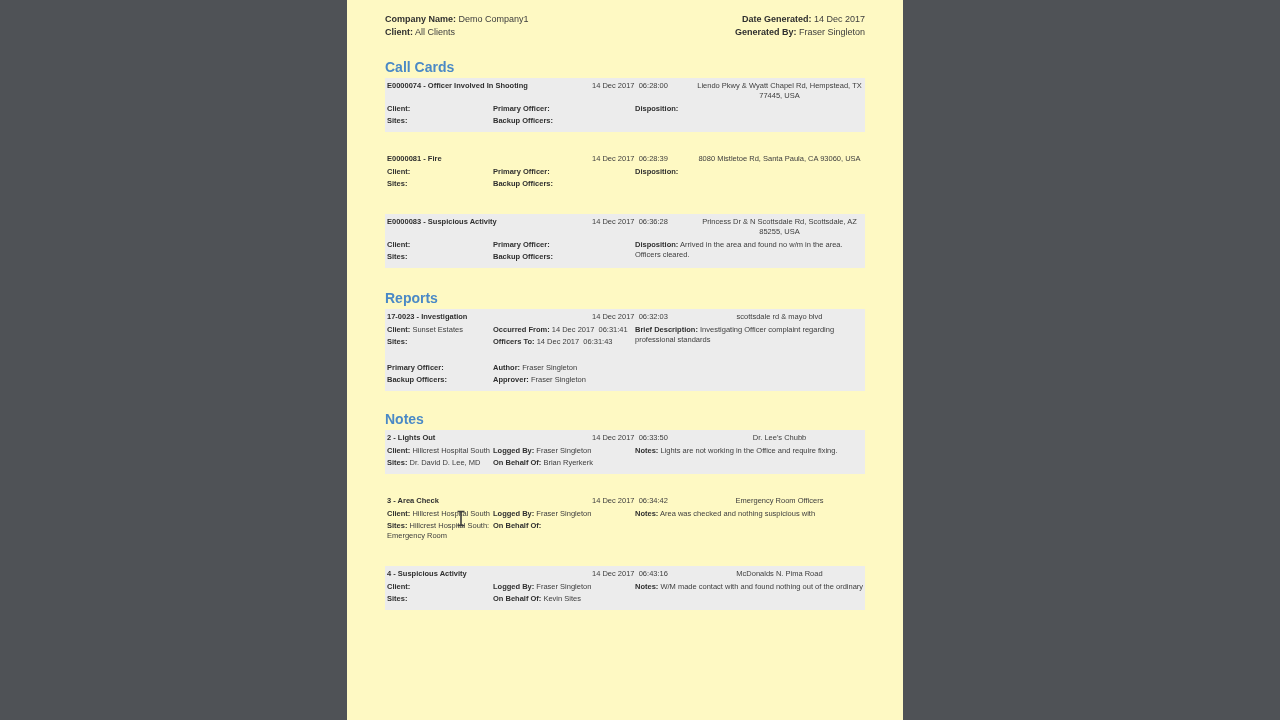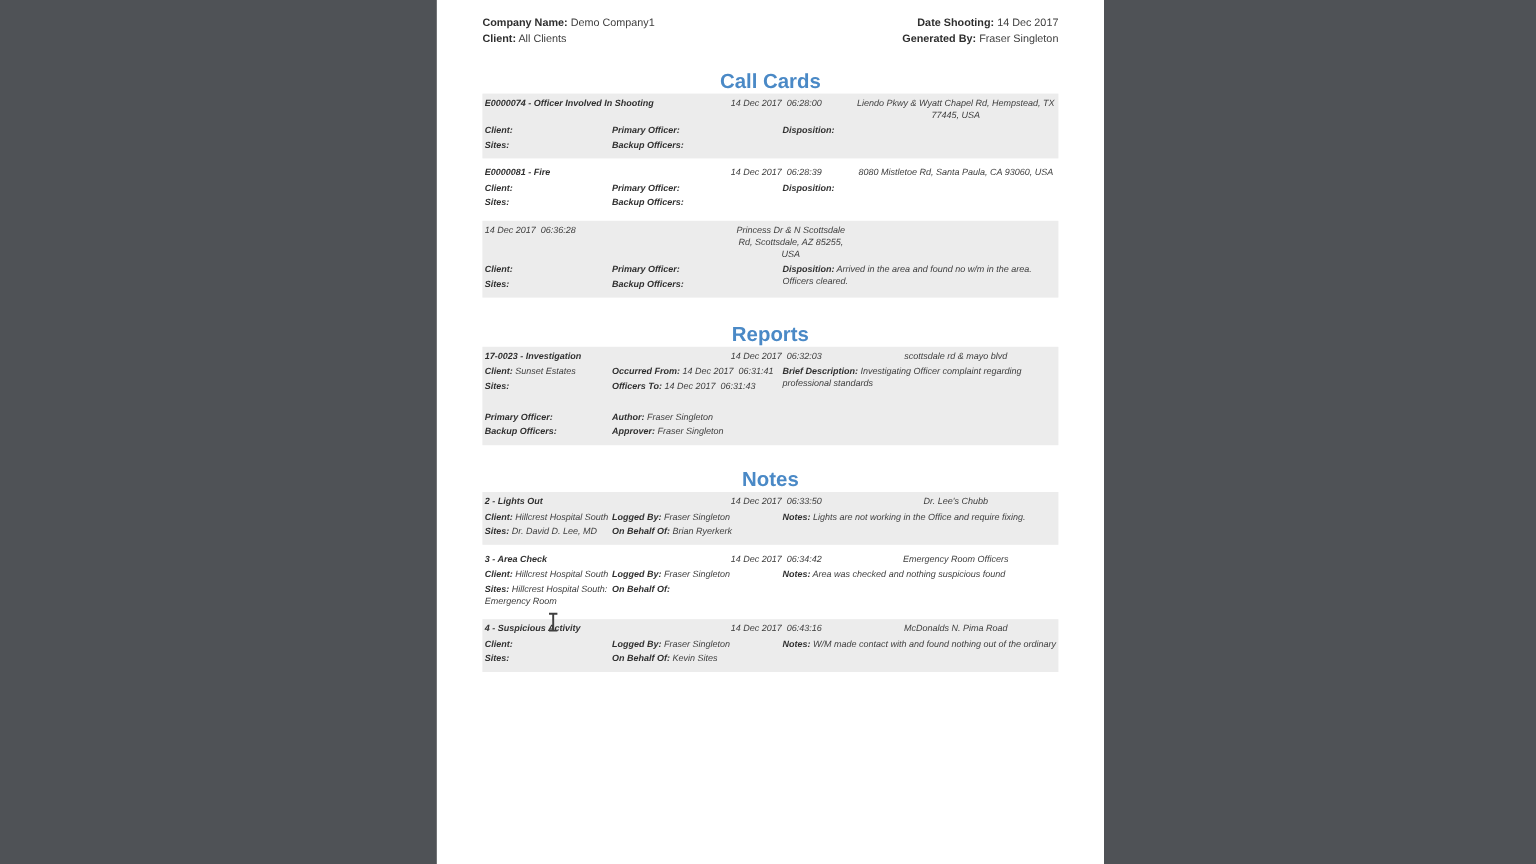--- a/index.html
+++ b/index.html
@@ -5,46 +5,46 @@
   * { box-sizing: border-box; margin: 0; padding: 0; }
   html, body { width: 1280px; height: 720px; }
   body {
     background: #4f5256;
     font-family: "Liberation Sans", sans-serif;
     position: relative;
     overflow: hidden;
   }
   .page {
     position: absolute;
-    left: 364px; top: 0;
+    left: 347px; top: 0;
     width: 556px; height: 720px;
-    background: #ffffff;
+    background: #fef9c3;
   }
   .content { padding: 13px 38px 0 38px; color: #3d3d3d; }
 
   
   .meta { display: flex; justify-content: space-between; font-size: 9px; line-height: 13px; }
   .meta b { color: #2f2f2f; }
   .meta .right { text-align: right; }
   .meta .v { white-space: pre-wrap; }
 
   
   .section-title {
-    text-align: center;
+    text-align: left;
     color: #4a89c6;
-    font-size: 17px;
+    font-size: 14px;
     line-height: 17px;
     font-weight: 600;
     margin-top: 20px;
     margin-bottom: 2px;
   }
   .section-title.reports { margin-top: 22px; }
 
   
-  .card { margin-bottom: 4px; font-size: 7.5px; line-height: 10px; color: #3d3d3d; font-style: italic; }
+  .card { margin-bottom: 19px; font-size: 7.5px; line-height: 10px; color: #3d3d3d; }
   .card.striped { background: #ececec; }
   .card-header {
     display: grid;
     grid-template-columns: 205px 100px 175px;
     padding: 3px 2px 1px 2px;
   }
   .ch-title { font-weight: bold; color: #2f2f2f; }
   .ch-dt { white-space: pre-wrap; }
   .ch-loc { text-align: center; }
   .card-body {
@@ -65,21 +65,21 @@
 
 <div class="page">
   <div class="content">
 
     <div class="meta">
       <div class="left">
         <div><b>Company Name:</b> <span class="v">Demo Company1</span></div>
         <div><b>Client:</b> <span class="v">All Clients</span></div>
       </div>
       <div class="right">
-        <div><b>Date Shooting:</b> <span class="v">14 Dec 2017</span></div>
+        <div><b>Date Generated:</b> <span class="v">14 Dec 2017</span></div>
         <div><b>Generated By:</b> <span class="v">Fraser Singleton</span></div>
       </div>
     </div>
 
     <div class="section-title">Call Cards</div>
 
     <div class="card striped">
       <div class="card-header">
         <div class="ch-title">E0000074 - Officer Involved In Shooting</div>
         <div class="ch-dt">14 Dec 2017  06:28:00</div>
@@ -116,20 +116,21 @@
           <div class="field"><b>Backup Officers:</b> <span class="v"></span></div>
         </div>
         <div>
           <div class="field"><b>Disposition:</b> <span class="v"></span></div>
         </div>
       </div>
     </div>
 
     <div class="card striped">
       <div class="card-header">
+        <div class="ch-title">E0000083 - Suspicious Activity</div>
         <div class="ch-dt">14 Dec 2017  06:36:28</div>
         <div class="ch-loc">Princess Dr &amp; N Scottsdale Rd, Scottsdale, AZ 85255, USA</div>
       </div>
       <div class="card-body">
         <div>
           <div class="field"><b>Client:</b> <span class="v"></span></div>
           <div class="field"><b>Sites:</b> <span class="v"></span></div>
         </div>
         <div>
           <div class="field"><b>Primary Officer:</b> <span class="v"></span></div>
@@ -207,21 +208,21 @@
       <div class="card-body">
         <div>
           <div class="field"><b>Client:</b> <span class="v">Hillcrest Hospital South</span></div>
           <div class="field"><b>Sites:</b> <span class="v">Hillcrest Hospital South: Emergency Room</span></div>
         </div>
         <div>
           <div class="field"><b>Logged By:</b> <span class="v">Fraser Singleton</span></div>
           <div class="field"><b>On Behalf Of:</b> <span class="v"></span></div>
         </div>
         <div>
-          <div class="field"><b>Notes:</b> <span class="v">Area was checked and nothing suspicious found</span></div>
+          <div class="field"><b>Notes:</b> <span class="v">Area was checked and nothing suspicious with</span></div>
         </div>
       </div>
     </div>
 
     <div class="card striped">
       <div class="card-header">
         <div class="ch-title">4 - Suspicious Activity</div>
         <div class="ch-dt">14 Dec 2017  06:43:16</div>
         <div class="ch-loc">McDonalds N. Pima Road</div>
       </div>

